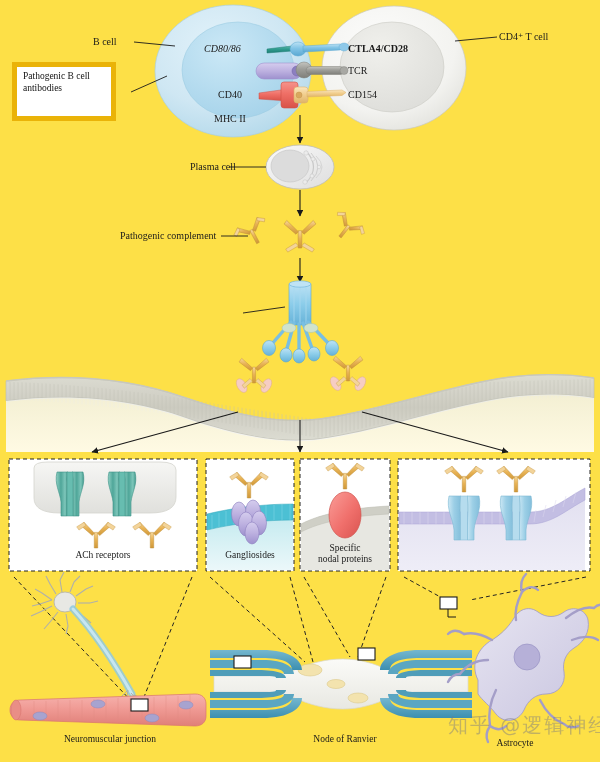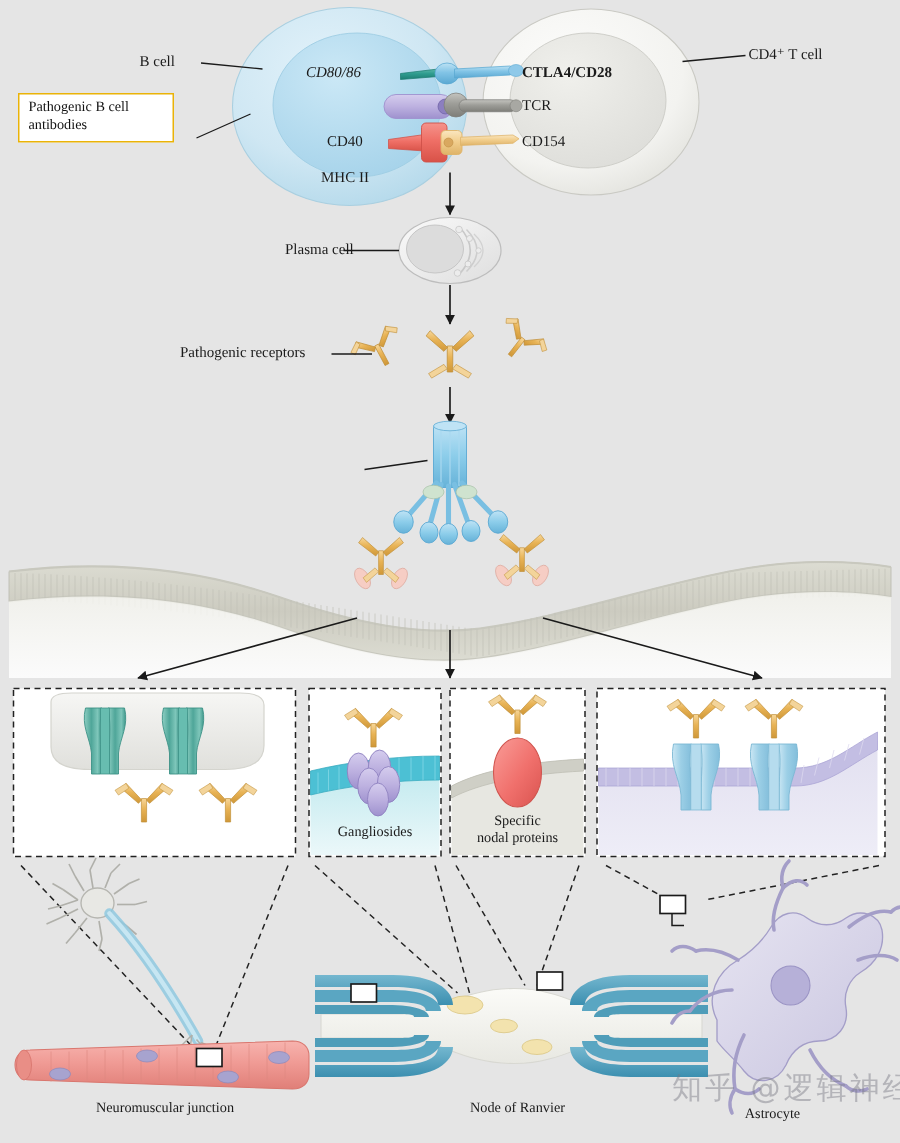--- a/index.html
+++ b/index.html
@@ -6,36 +6,36 @@
   html, body {
     margin: 0; padding: 0;
     background: #ffffff;
     font-family: "Liberation Serif", "DejaVu Serif", serif;
   }
   #page {
     position: relative;
     width: 600px;
     height: 762px;
     overflow: hidden;
-    background: #e5e5e5;
+    background: #fde047;
   }
   svg#scene { position: absolute; left: 0; top: 0; }
   .lbl {
     position: absolute;
     font-family: "Liberation Serif", "DejaVu Serif", serif;
     font-size: 10px;
     color: #1a1a1a;
     white-space: nowrap;
     line-height: 12px;
   }
   .callout {
     position: absolute;
-    border: 1px solid #eab308;
+    border: 5px solid #eab308;
     background: #ffffff;
-    padding: 3px 6px 4px 6px;
+    padding: 3px 6px 22px 6px;
     font-family: "Liberation Serif", "DejaVu Serif", serif;
     font-size: 9.5px;
     line-height: 12px;
     color: #111;
     white-space: nowrap;
   }
   .panel-label {
     position: absolute;
     font-size: 9.5px;
     text-align: center;
@@ -752,23 +752,24 @@
 
 <div class="lbl" style="left:204px; top:43px;font-style:italic;">CD80/86</div>
 <div class="lbl" style="left:214px; top:65px;margin-top:48px;">MHC II</div>
 <div class="lbl" style="left:218px; top:89px;">CD40</div>
 
 <div class="lbl" style="left:348px; top:43px;font-weight:bold;">CTLA4/CD28</div>
 <div class="lbl" style="left:348px; top:65px;">TCR</div>
 <div class="lbl" style="left:348px; top:89px;text-align:center;">CD154</div>
 
 <div class="lbl" style="left:190px; top:161px;">Plasma cell</div>
-<div class="lbl" style="left:120px; top:230px;">Pathogenic receptors</div>
-
-
+<div class="lbl" style="left:120px; top:230px;">Pathogenic complement</div>
+
+
+<div class="panel-label" style="left:9px; top:550px; width:188px;">ACh receptors</div>
 <div class="panel-label" style="left:206px; top:550px; width:88px;">Gangliosides</div>
 <div class="panel-label" style="left:300px; top:543px; width:90px;">Specific</div>
 <div class="panel-label" style="left:300px; top:554px; width:90px;">nodal proteins</div>
 
 <div class="panel-label" style="left:245px; top:734px; width:200px;">Node of Ranvier</div>
 <div class="panel-label" style="left:10px; top:734px; width:200px;">Neuromuscular junction</div>
 <div class="panel-label" style="left:460px; top:738px; width:110px;">Astrocyte</div>
 
 <div class="watermark" style="left:448px; top:712px;">知乎 @逻辑神经</div>
 

